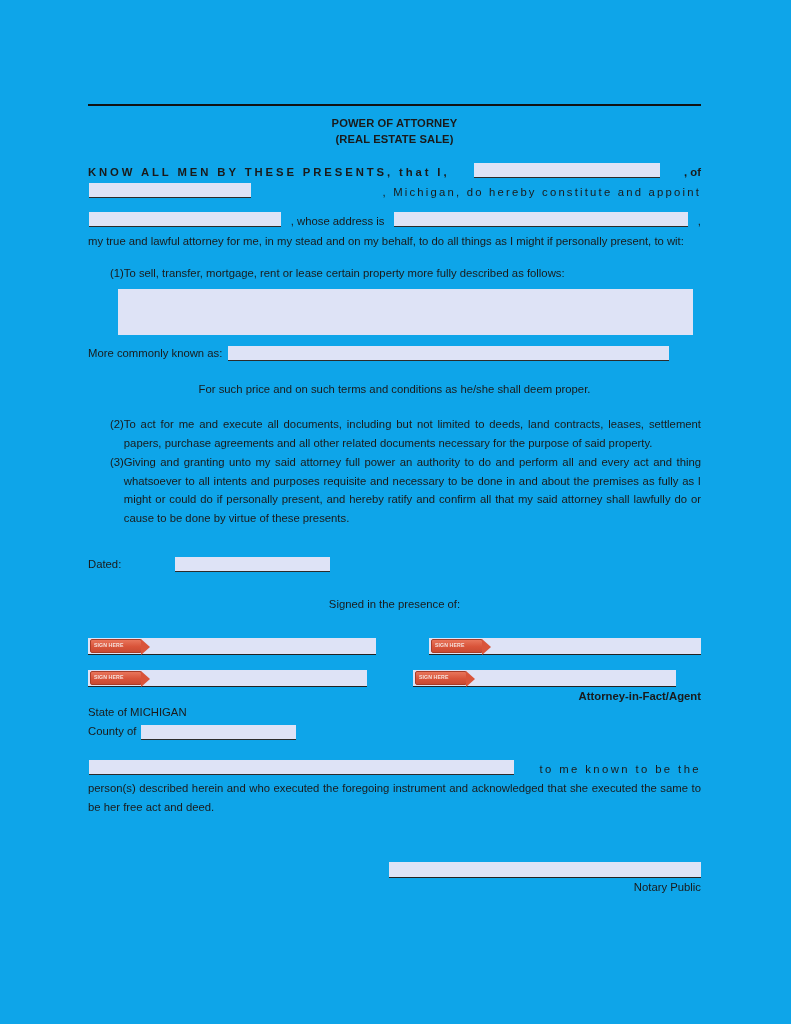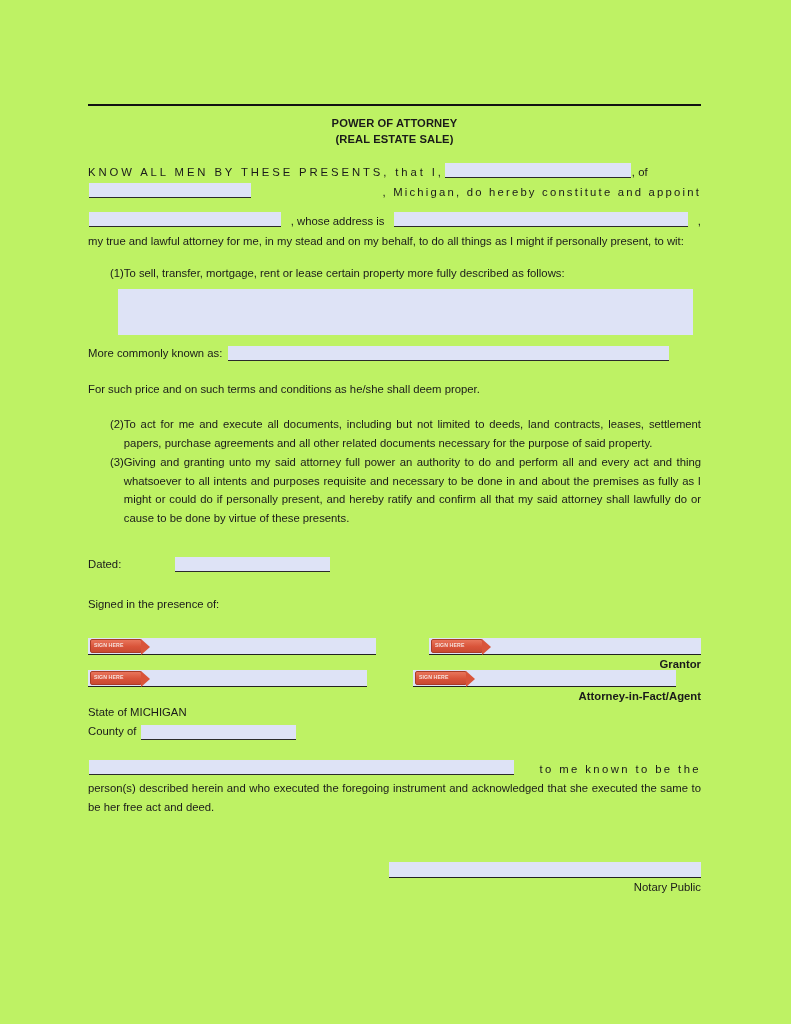--- a/index.html
+++ b/index.html
@@ -4,21 +4,21 @@
 <style>
   html, body {
     margin: 0;
     padding: 0;
     background: #ffffff;
   }
   .page {
     position: relative;
     width: 791px;
     height: 1024px;
-    background: #bef264;
+    background: #0ea5e9;
     font-family: "Liberation Sans", sans-serif;
     color: #1a1a1a;
     overflow: hidden;
   }
   .doc {
     position: absolute;
     left: 88px;
     top: 104px;
     width: 613px;
   }
@@ -81,20 +81,21 @@
     width: 575px;
     height: 46px;
     background: #dee3f6;
   }
 
   .row-line {
     margin-top: 10px;
     font-size: 11.3px;
     line-height: 16px;
     white-space: nowrap;
+    text-align: center;
   }
 
   
   .sig-section { margin-top: 26px; }
   .sig-row {
     position: relative;
     height: 34px;
   }
   .sig-slot {
     position: absolute;
@@ -183,21 +184,21 @@
   <div class="doc">
 
     <hr class="hr-top">
 
     <div class="title-block">
       <div>POWER OF ATTORNEY</div>
       <div>(REAL ESTATE SALE)</div>
     </div>
 
     <div class="body-text para">
-      <div style="display:flex; white-space:nowrap;">
+      <div style="display:flex; justify-content:space-between; white-space:nowrap;font-weight:bold;">
         <span style="letter-spacing:2.9px;">KNOW ALL MEN BY THESE PRESENTS, that I,</span>
         <span class="fld" style="width:186px;"></span>
         <span>, of</span>
       </div>
       <div style="display:flex; justify-content:space-between; white-space:nowrap; margin-top:1px;">
         <span class="fld" style="width:162px;"></span>
         <span style="letter-spacing:2.2px;">, Michigan, do hereby constitute and appoint</span>
       </div>
       <div style="display:flex; justify-content:space-between; white-space:nowrap; margin-top:11px;">
         <span class="fld" style="width:192px;"></span>
@@ -248,21 +249,20 @@
         <div class="sig-slot" style="left:0px; top:0; width:288px;">
           <div class="sig-tag">
             <span class="tag-label">SIGN HERE</span>
           </div>
         </div>
         <div class="sig-slot" style="left:341px; top:0; width:272px;">
           <div class="sig-tag">
             <span class="tag-label">SIGN HERE</span>
           </div>
         </div>
-        <div class="sig-caption" style="left:341px; top:20px; width:272px;">Grantor</div>
       </div>
 
       <div class="sig-row" style="margin-top:-2px;">
         <div class="sig-slot" style="left:0px; top:0; width:279px;">
           <div class="sig-tag">
             <span class="tag-label">SIGN HERE</span>
           </div>
         </div>
         <div class="sig-slot" style="left:325px; top:0; width:263px;">
           <div class="sig-tag">

